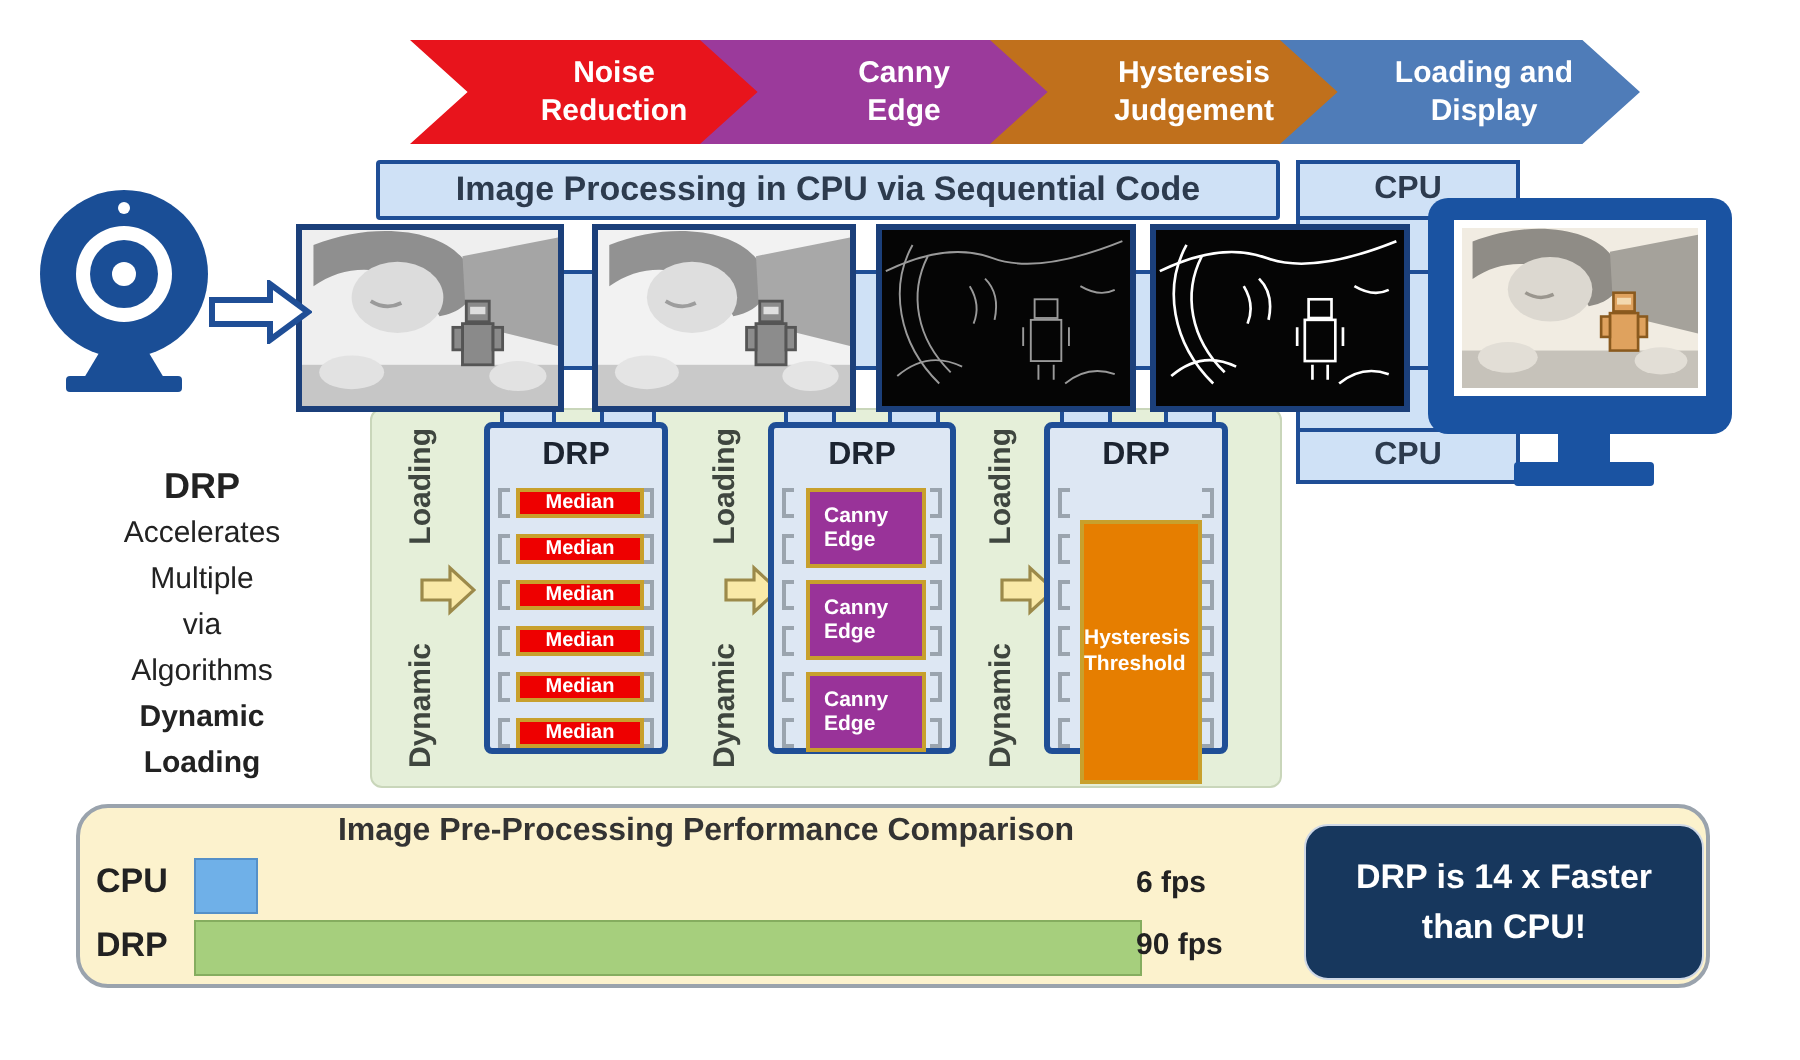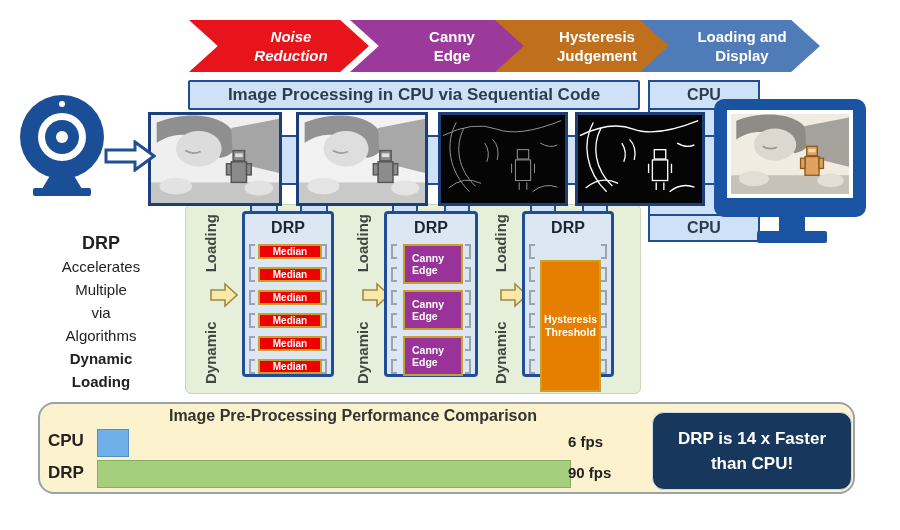--- a/index.html
+++ b/index.html
@@ -5,21 +5,21 @@
   html,body{margin:0;padding:0;background:#fff;}
   *{box-sizing:border-box;}
   .stage{position:relative;width:900px;height:530px;background:#fff;overflow:hidden;
          font-family:"Liberation Sans","DejaVu Sans",sans-serif;}
 
   
   .chev{position:absolute;top:20px;height:52px;width:180px;
         clip-path:polygon(0% 0%,84% 0%,100% 50%,84% 100%,0% 100%,16% 50%);
         display:flex;flex-direction:column;align-items:center;justify-content:center;
         padding-left:24px;color:#fff;font-weight:bold;font-size:15px;line-height:19px;text-align:center;}
-  .chev1{left:189px;background:#e8141c;font-style:italic;}
+  .chev1{left:205px;background:#e8141c;}
   .chev2{left:350px;background:#9b3a9b;}
   .chev3{left:495px;background:#c0701c;}
   .chev4{left:640px;background:#4f7cb8;}
 
   
   .band{position:absolute;left:160px;top:135px;width:560px;height:50px;
         background:#cfe1f6;border:2px solid #1f4e96;z-index:1;}
   .hdr{position:absolute;left:188px;top:80px;width:452px;height:30px;background:#cfe1f6;
        border:2.5px solid #1f4e96;border-radius:2px;display:flex;align-items:center;justify-content:center;
        font-size:17px;font-weight:bold;color:#2d3b4e;z-index:2;}
@@ -54,21 +54,21 @@
   .loadarrow{position:absolute;left:22px;top:76px;width:28px;height:26px;z-index:3;}
 
   .drpbox{position:absolute;top:211px;height:166px;background:#dde7f3;border:3px solid #1f4e96;
           border-radius:4px;z-index:3;}
   .b1{left:242px;width:92px;} .b2{left:384px;width:94px;} .b3{left:522px;width:92px;}
   .drp-title{position:absolute;top:5px;left:0;width:100%;text-align:center;
              font-size:16px;font-weight:bold;color:#1c2430;}
   .brk{position:absolute;width:6px;height:15px;border:2px solid #9aa4ae;}
   .brk.l{border-right:none;left:4px;} .brk.r{border-left:none;right:4px;}
   .slot{position:absolute;border:2px solid #c8a02c;color:#fff;font-weight:bold;
-        display:flex;align-items:center;justify-content:center;text-align:center;}
+        display:flex;align-items:center;justify-content:center;text-align:left;}
   .median{left:13px;width:64px;height:15px;background:#ee0000;font-size:10px;}
   .canny{left:16px;width:60px;height:40px;background:#993399;font-size:10.5px;line-height:12px;
          justify-content:flex-start;text-align:left;padding-left:7px;}
   .hyst{left:15px;width:61px;height:132px;background:#e67e00;font-size:10.5px;line-height:13px;}
 
   
   .circ{position:absolute;border-radius:50%;}
   .cam-outer{left:20px;top:95px;width:84px;height:84px;background:#1a4e96;z-index:4;}
   .cam-white{left:38px;top:113px;width:48px;height:48px;background:#fff;z-index:5;}
   .cam-inner{left:45px;top:120px;width:34px;height:34px;background:#1a4e96;z-index:6;}

